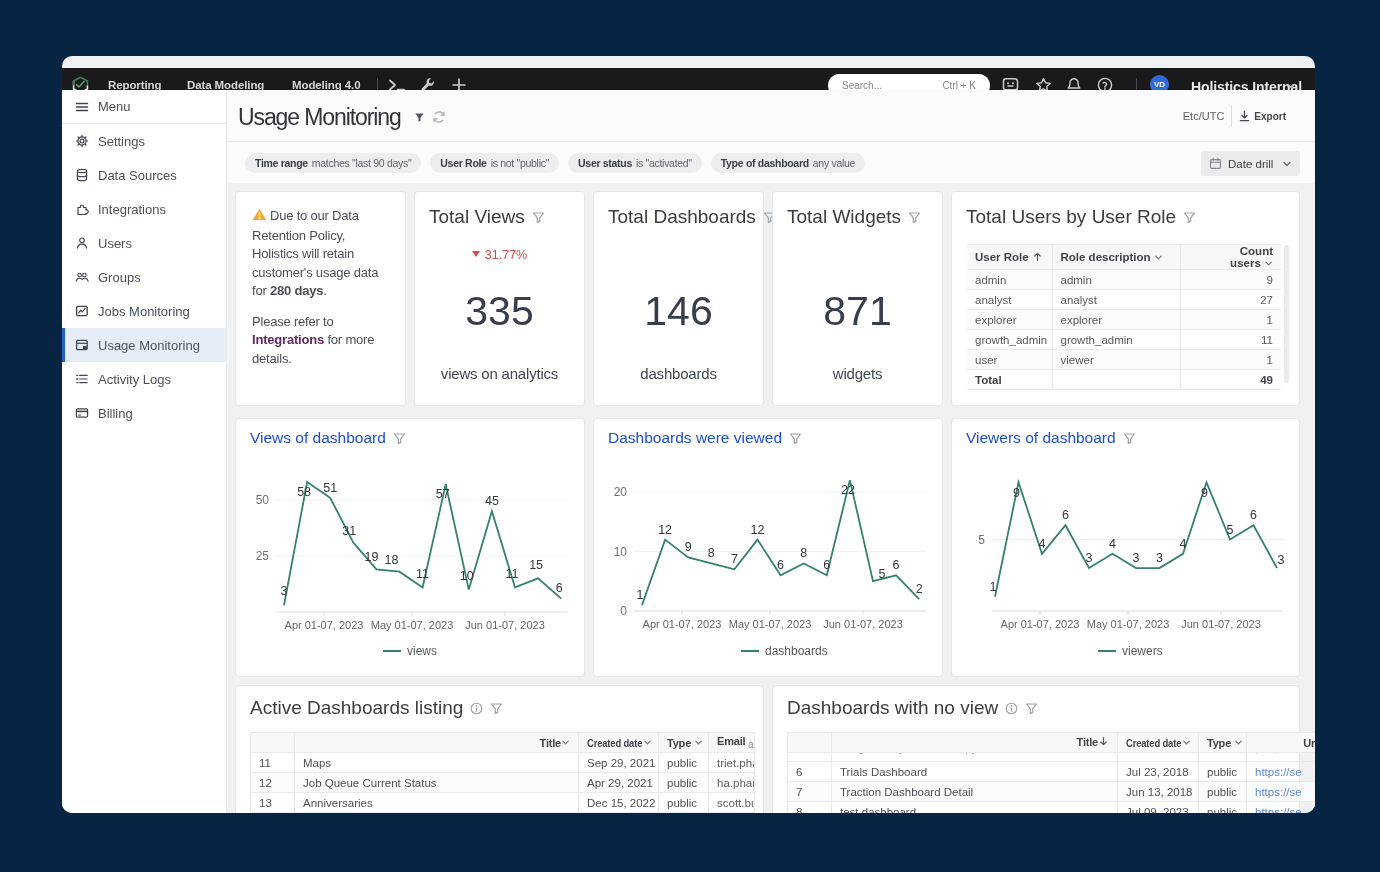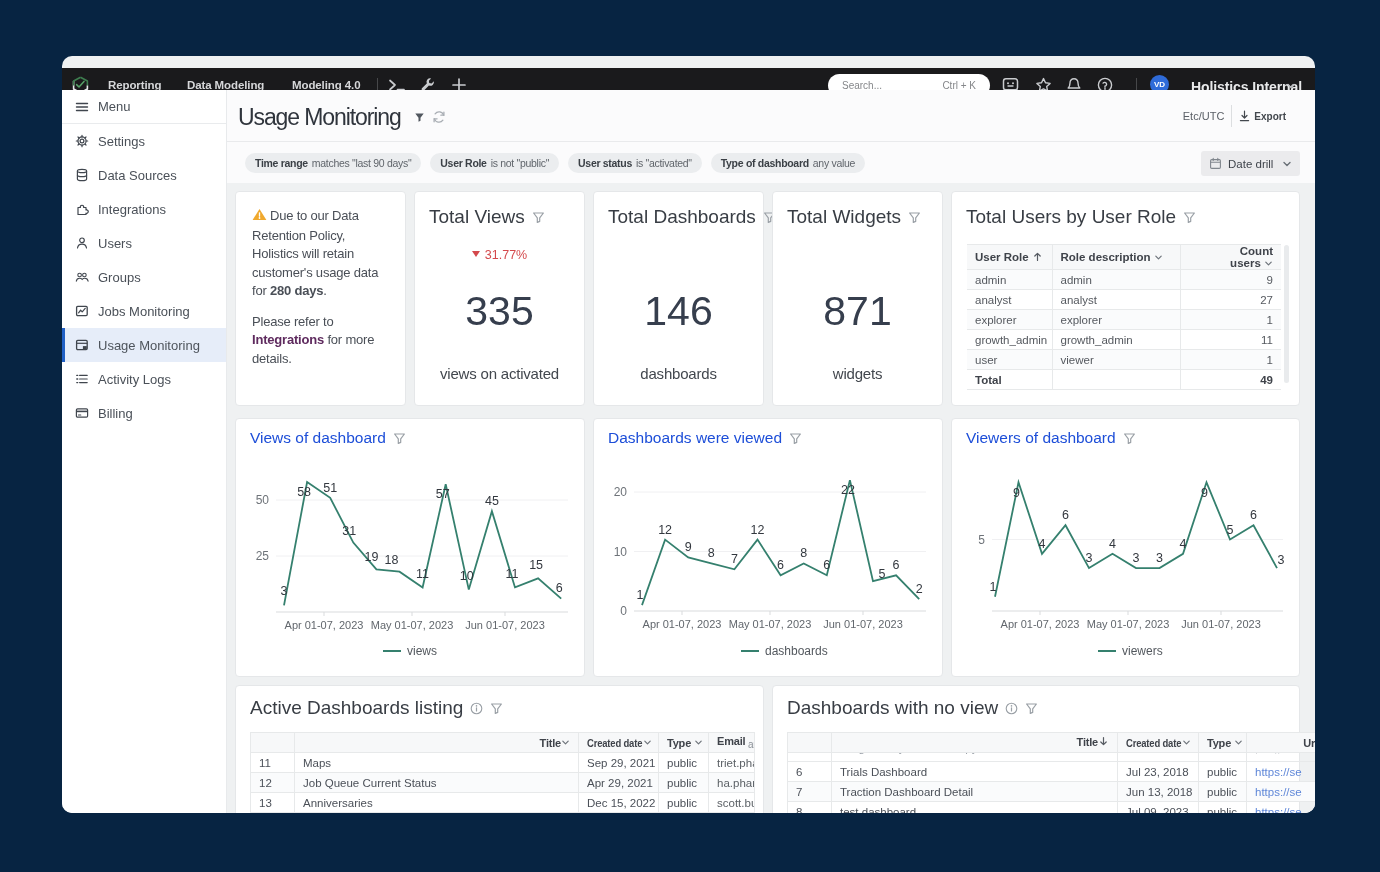--- a/index.html
+++ b/index.html
@@ -315,21 +315,21 @@
                 </svg></span>Due to our Data<br>Retention Policy,<br>Holistics will retain<br>customer's usage data<br>for <b>280 days</b>.</p>
           <p>Please refer to<br><span class="doclink">Integrations</span> for more<br>details.</p>
         </div>
       </div>
       <div class="card" style="left:187px;top:8px;width:171px;height:215px;">
         <div class="ctitle">Total Views <svg width="13" height="13" viewBox="0 0 13 13" fill="none">
               <path d="M1.6 2h9.8L7.7 6.8v3.6l-2.4 1V6.8z" stroke="#9aa0a6" stroke-width="1.2" stroke-linejoin="round"></path>
             </svg></div>
         <div class="kpi-red"><span class="tri"></span>31.77%</div>
         <div class="kpi-num">335</div>
-        <div class="kpi-cap">views on activated</div>
+        <div class="kpi-cap">views on analytics</div>
       </div>
       <div class="card" style="left:366px;top:8px;width:171px;height:215px;">
         <div class="ctitle">Total Dashboards <svg width="13" height="13" viewBox="0 0 13 13" fill="none">
               <path d="M1.6 2h9.8L7.7 6.8v3.6l-2.4 1V6.8z" stroke="#9aa0a6" stroke-width="1.2" stroke-linejoin="round"></path>
             </svg></div>
         <div class="kpi-num">146</div>
         <div class="kpi-cap">dashboards</div>
       </div>
       <div class="card" style="left:545px;top:8px;width:171px;height:215px;">
         <div class="ctitle">Total Widgets <svg width="13" height="13" viewBox="0 0 13 13" fill="none">

